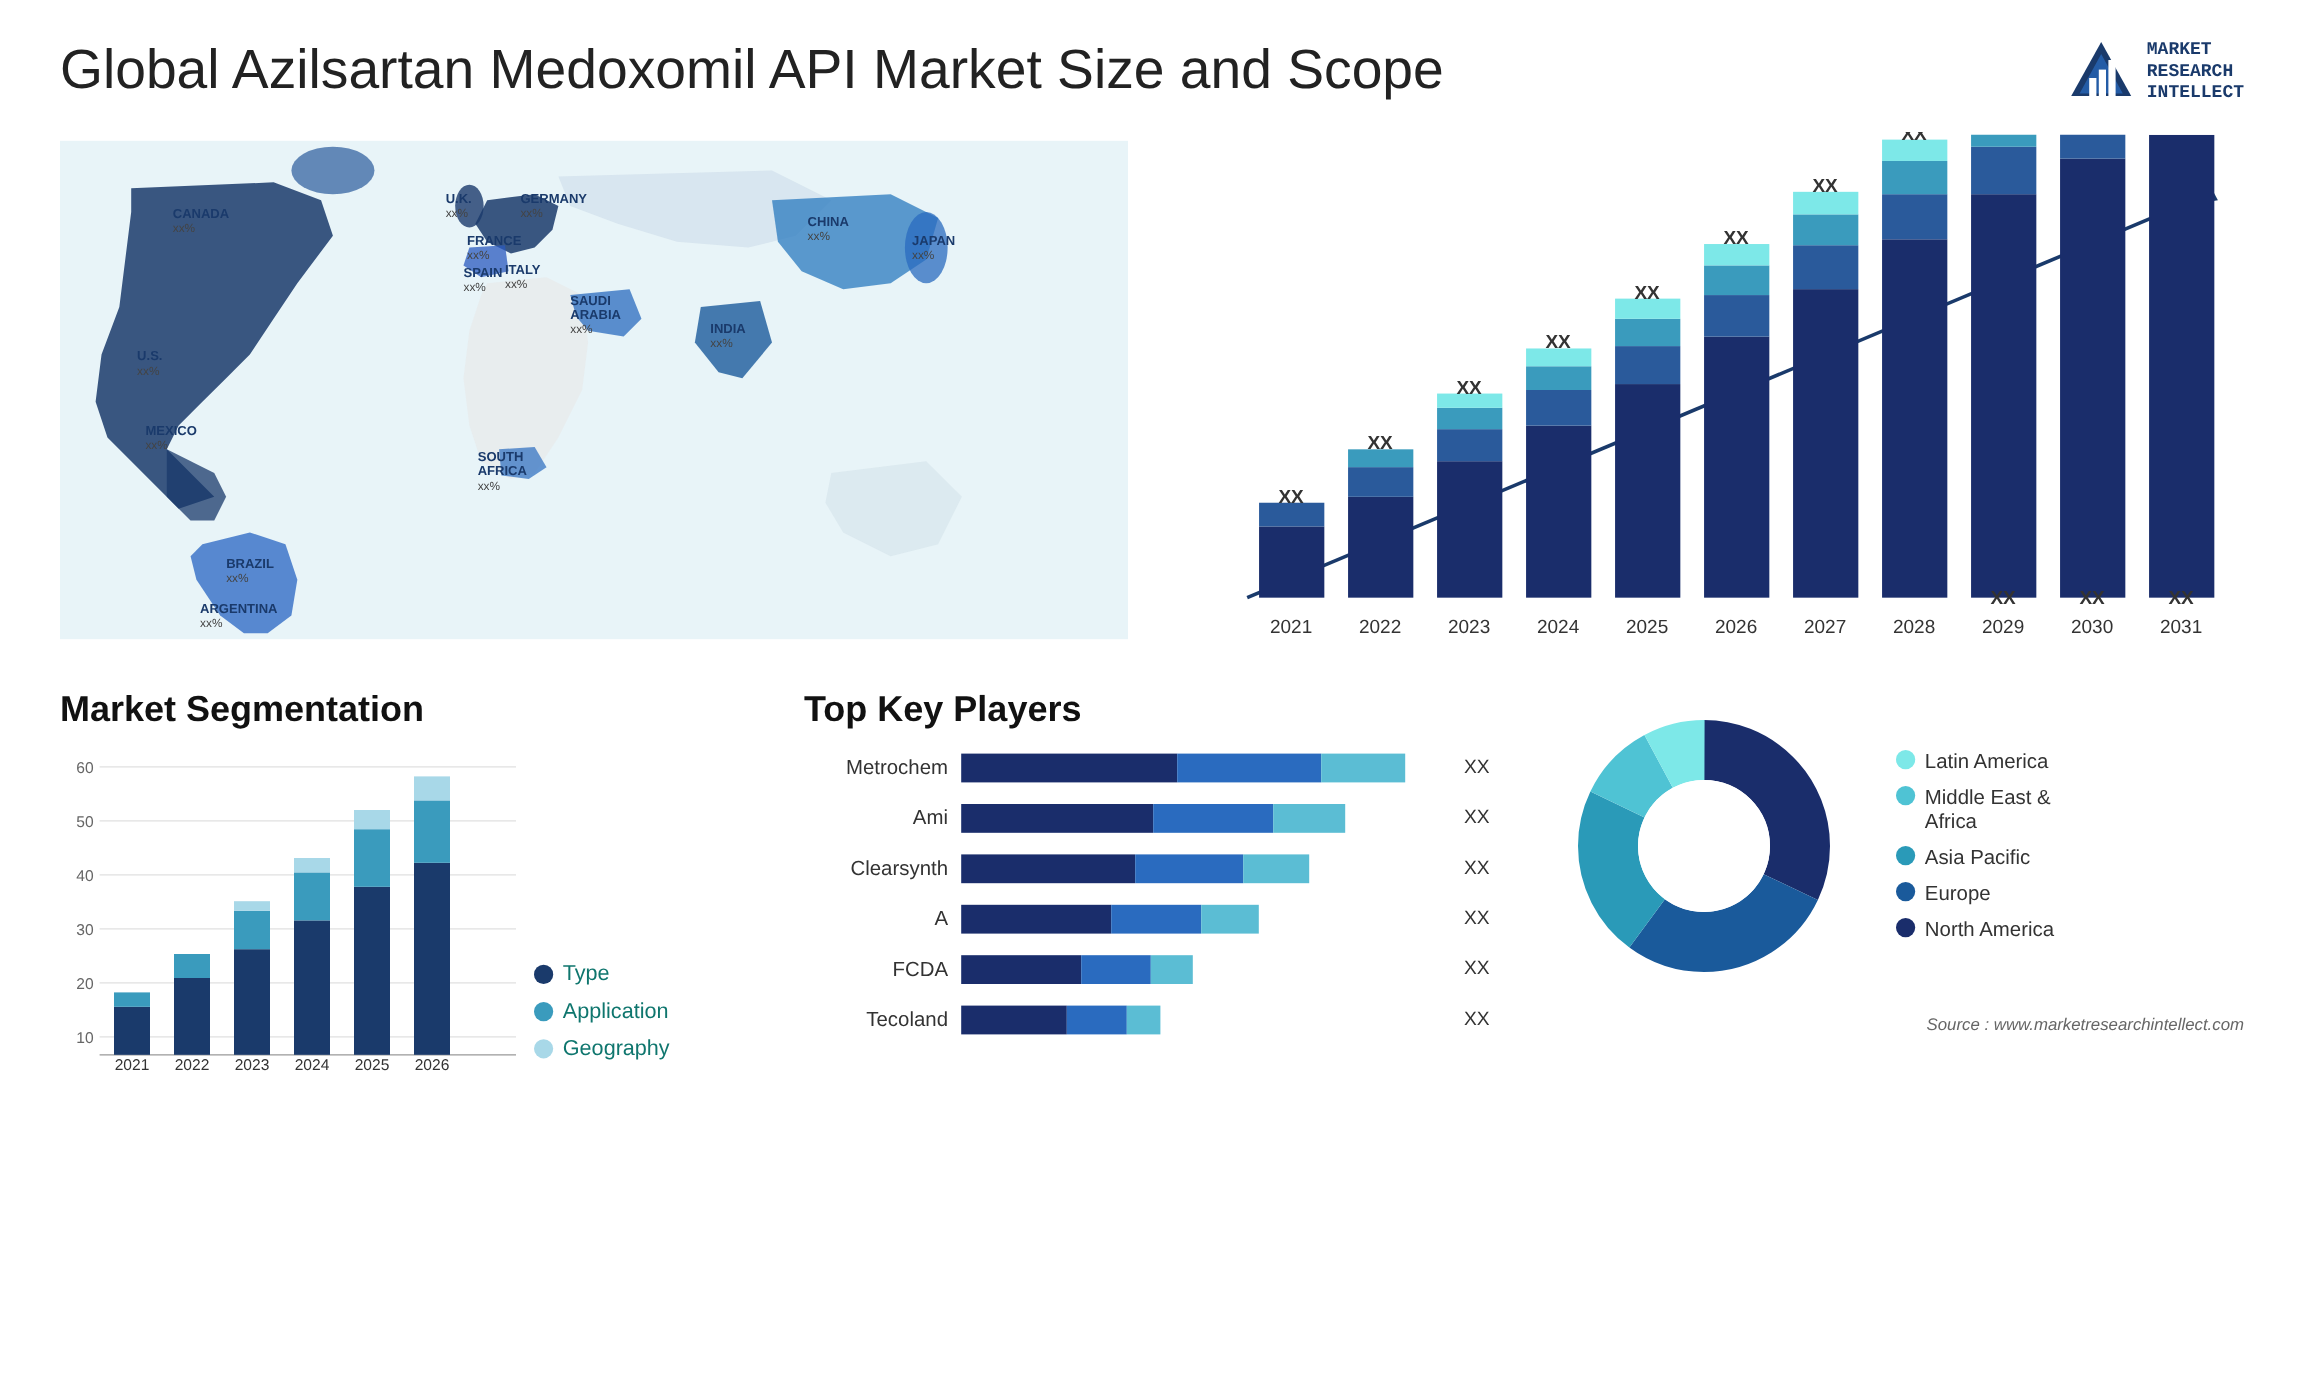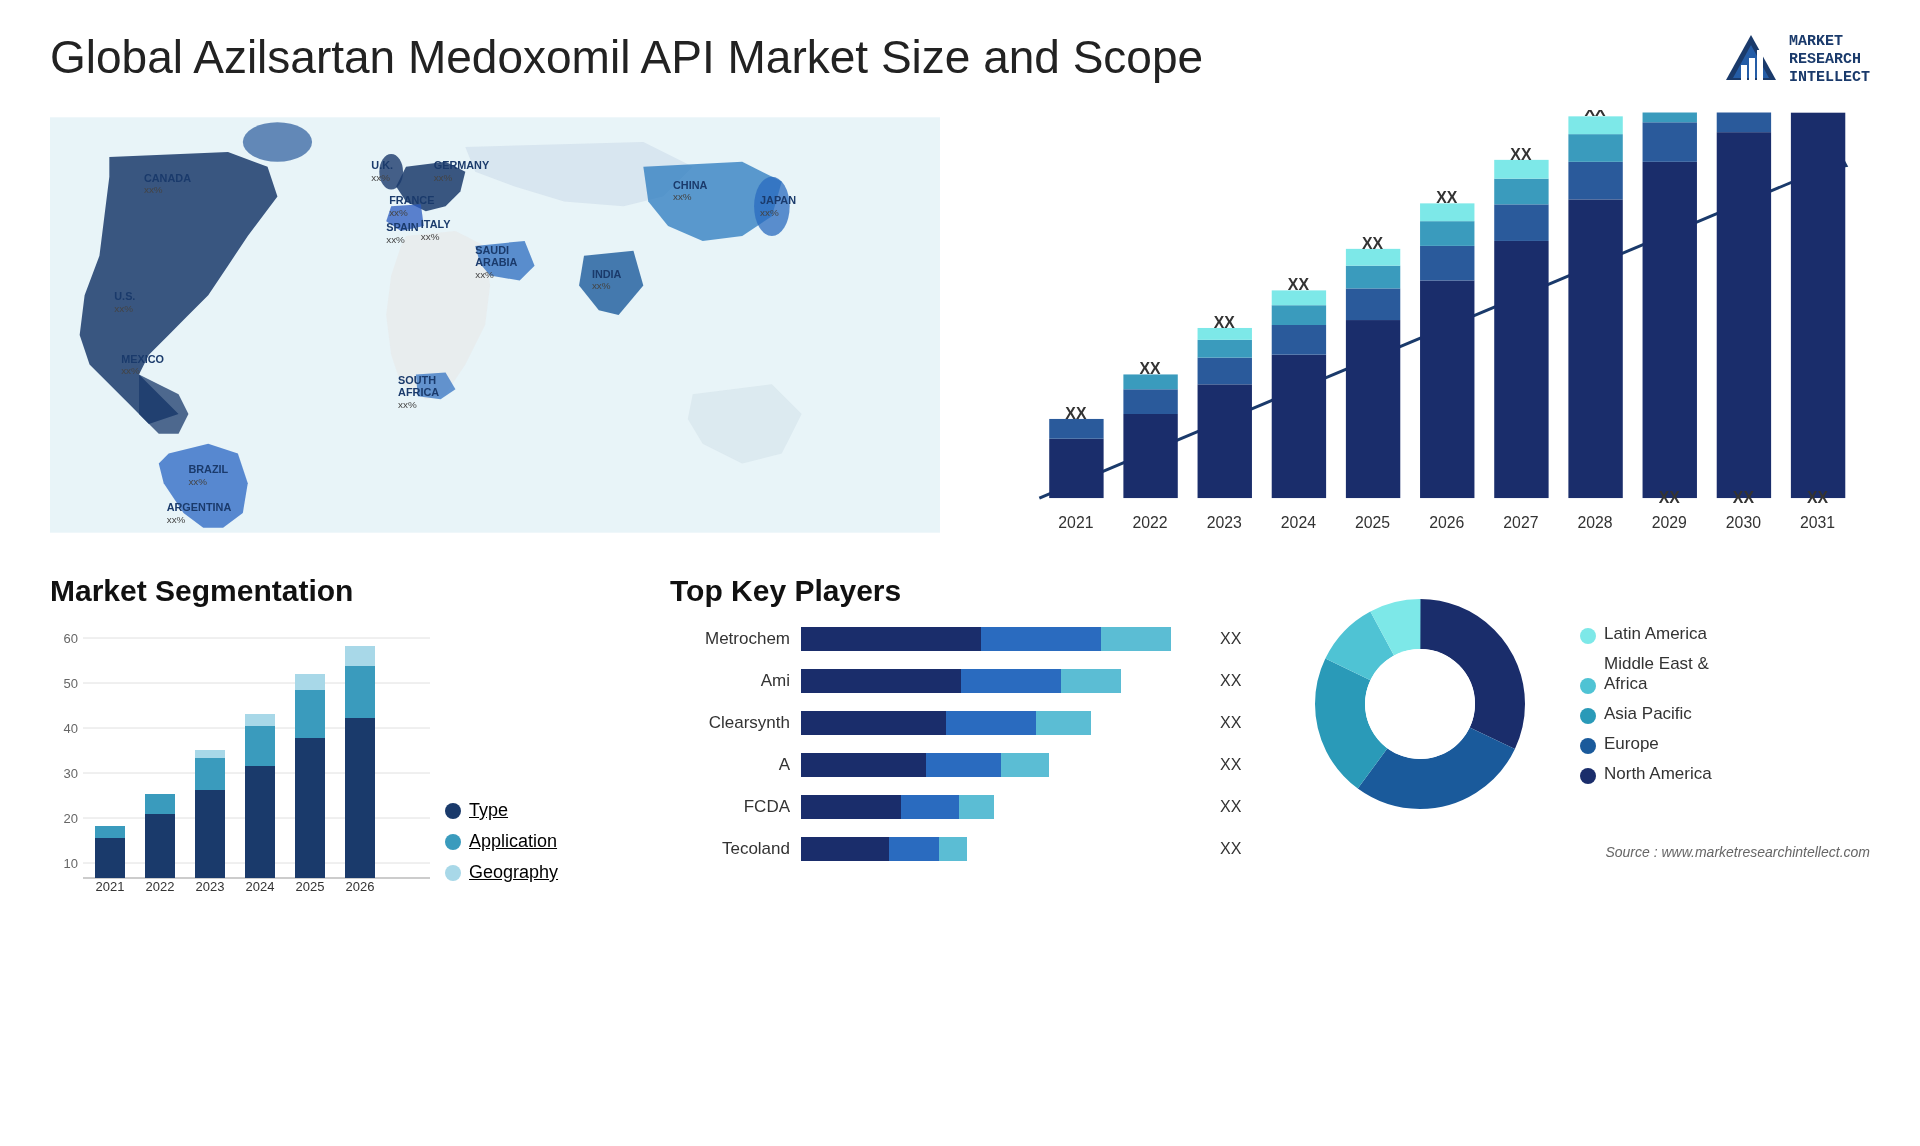--- a/index.html
+++ b/index.html
@@ -87,34 +87,33 @@
       font-weight: 700;
       color: #111;
       margin-bottom: 15px;
     }
 
     
     .seg-chart-wrapper {
       display: flex;
       align-items: flex-end;
       gap: 15px;
-      text-decoration: underline;
     }
     .seg-legend {
       display: flex;
       flex-direction: column;
       gap: 10px;
       padding-bottom: 20px;
     }
     .legend-item {
       display: flex;
       align-items: center;
       gap: 8px;
       font-size: 18px;
-      color: #000000;
+      color: #0f766e;
     }
     .legend-dot {
       width: 16px;
       height: 16px;
       border-radius: 50%;
       flex-shrink: 0;
     }
 
     
     .players-list {
@@ -162,21 +161,21 @@
       height: 260px;
       flex-shrink: 0;
     }
     .regional-legend {
       display: flex;
       flex-direction: column;
       gap: 10px;
     }
     .reg-legend-item {
       display: flex;
-      align-items: flex-end;
+      align-items: flex-start;
       gap: 8px;
       font-size: 17px;
       color: #333;
     }
     .reg-legend-dot {
       width: 16px;
       height: 16px;
       border-radius: 50%;
       flex-shrink: 0;
     }

